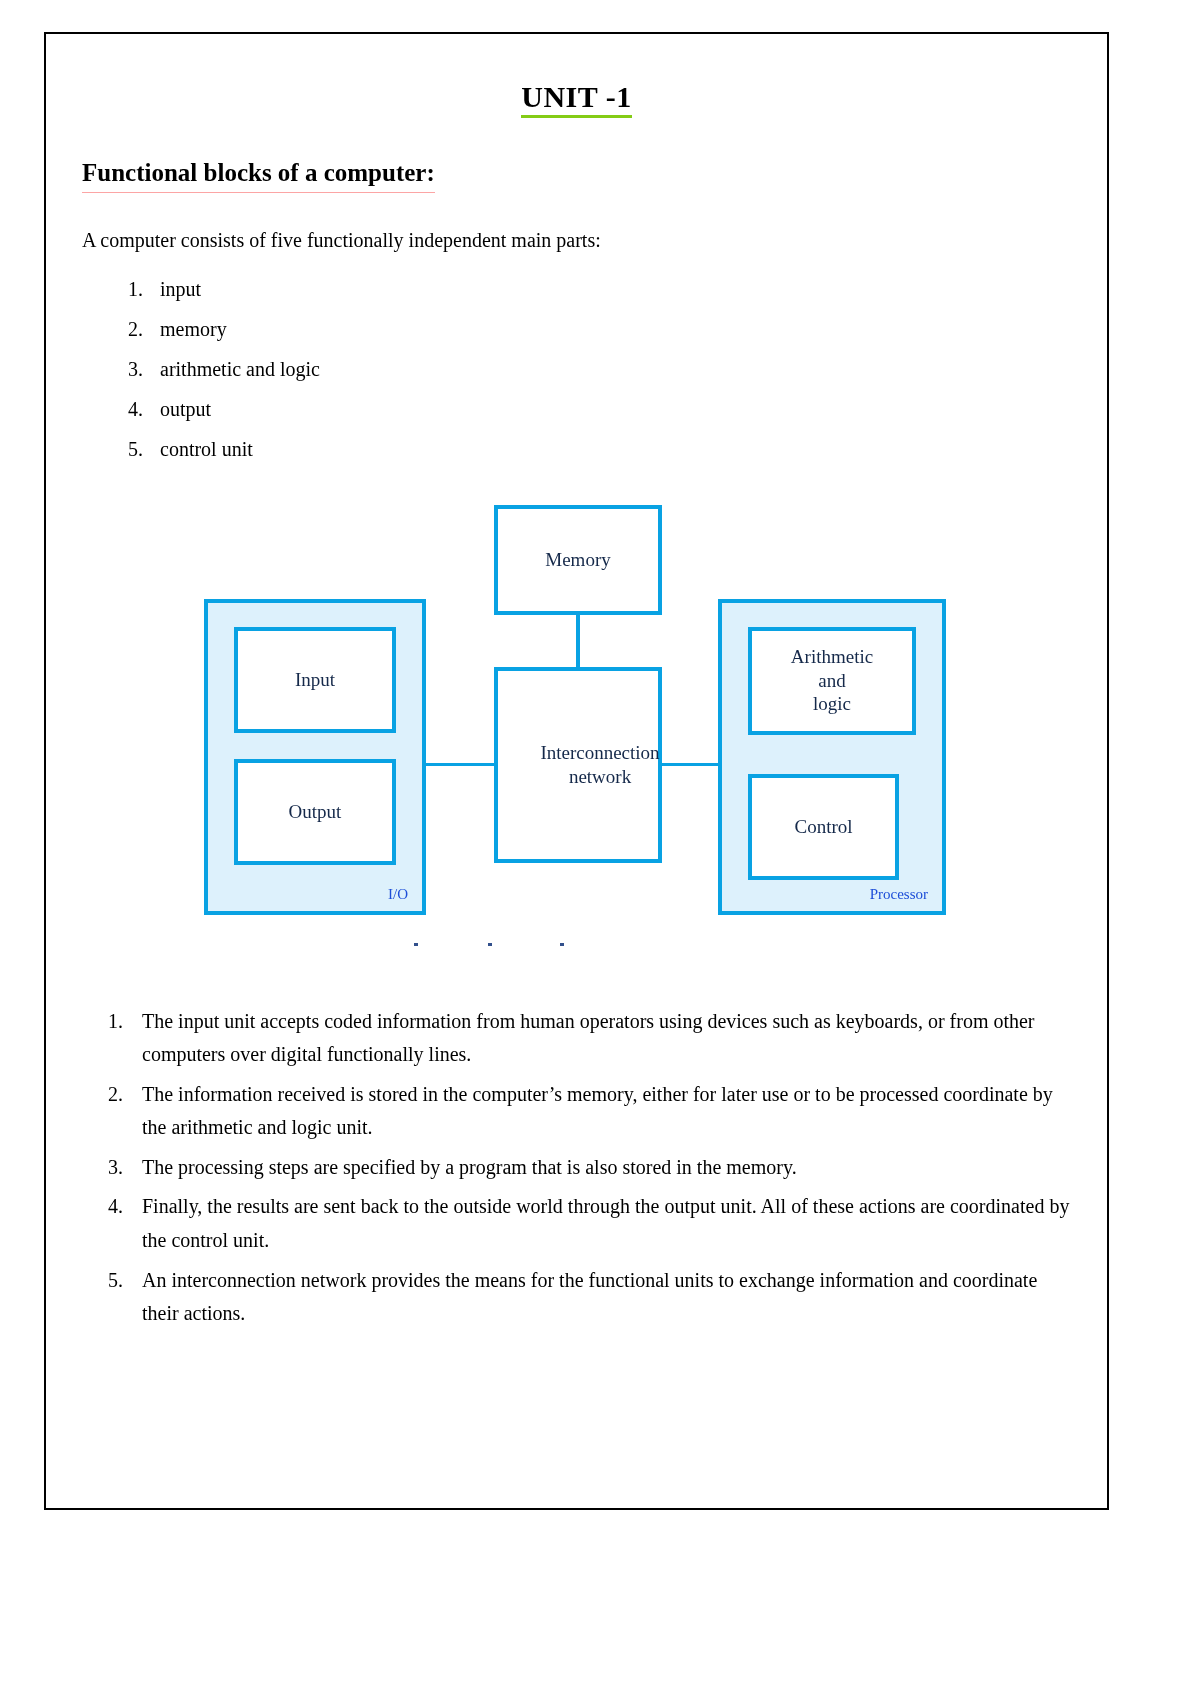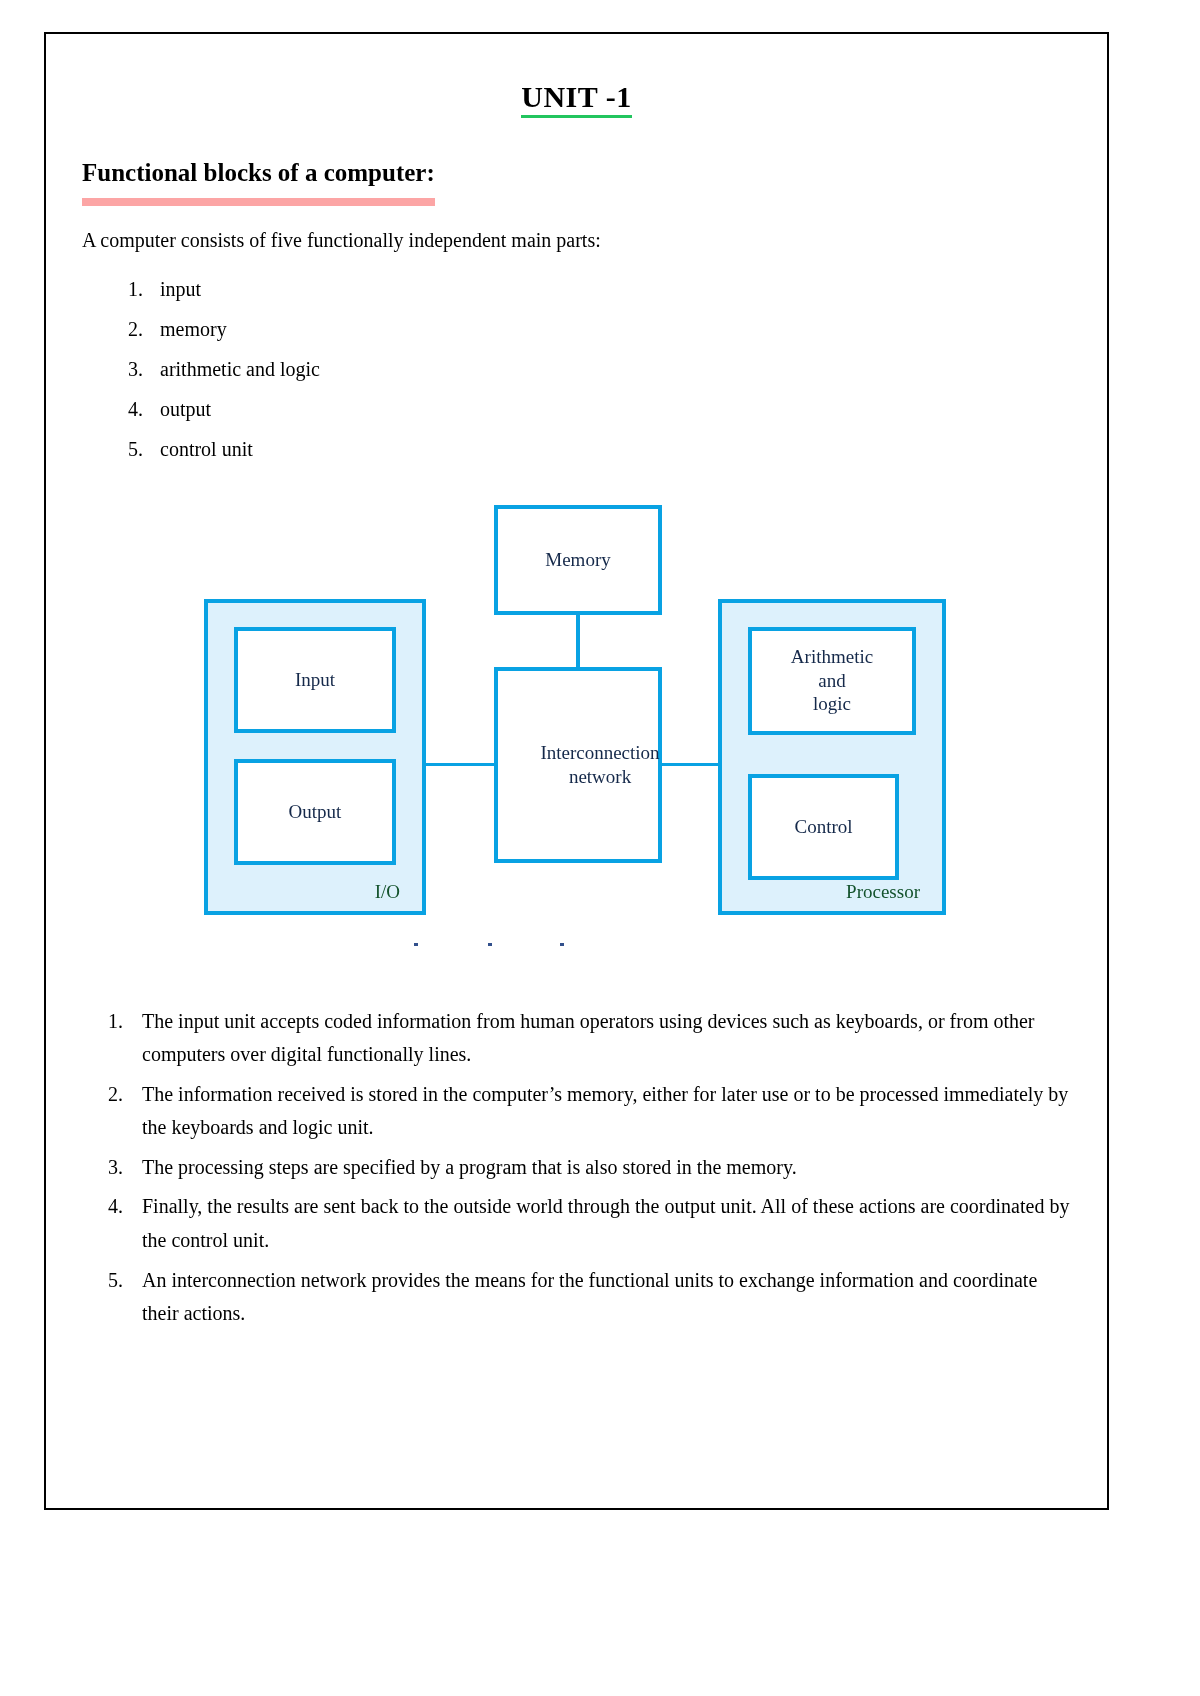--- a/index.html
+++ b/index.html
@@ -37,32 +37,32 @@
   
   .doc-title {
     text-align: center;
     font-size: 30px;
     font-weight: bold;
     letter-spacing: 0.5px;
     margin: 18px 0 0 0;
     line-height: 1.1;
   }
   .doc-title span.u {
-    border-bottom: 3px solid #22c55e;
+    border-bottom: 3px solid #84cc16;
     padding-bottom: 2px;
   }
   .section-heading {
     font-size: 25px;
     font-weight: bold;
     margin: 46px 0 0 0;
     line-height: 1.1;
   }
   .section-heading span.u {
-    border-bottom: 8px solid #fca5a5;
-    padding-bottom: 12px;
+    border-bottom: 1px solid #fca5a5;
+    padding-bottom: 6px;
   }
   .intro-para {
     font-size: 20px;
     margin: 40px 0 0 0;
     line-height: 1.3;
   }
 
   
   ol.simple-list {
     margin: 24px 0 0 0;
@@ -97,24 +97,24 @@
     line-height: 1.25;
   }
   .blue-panel {
     position: absolute;
     box-sizing: border-box;
     border: 4px solid #09A2E3;
     background: #ddf1fc;
   }
   .panel-label {
     position: absolute;
-    right: 22px;
+    right: 14px;
     bottom: 8px;
-    font-size: 19px;
-    color: #14532d;
+    font-size: 15px;
+    color: #1d4ed8;
   }
   .conn {
     position: absolute;
     background: #09A2E3;
   }
   .artifact-dot {
     position: absolute;
     width: 4px;
     height: 3px;
     background: #32508c;
@@ -217,20 +217,20 @@
       </div>
 
       <div class="artifact-dot" style="left:332px; top:438px;"></div>
       <div class="artifact-dot" style="left:406px; top:438px;"></div>
       <div class="artifact-dot" style="left:478px; top:438px;"></div>
     </div>
 
 
     <ol class="detail-list">
       <li>The input unit accepts coded information from human operators using devices such as keyboards, or from other computers over digital functionally lines.</li>
-      <li>The information received is stored in the computer’s memory, either for later use or to be processed immediately by the keyboards and logic unit.</li>
+      <li>The information received is stored in the computer’s memory, either for later use or to be processed coordinate by the arithmetic and logic unit.</li>
       <li>The processing steps are specified by a program that is also stored in the memory.</li>
       <li>Finally, the results are sent back to the outside world through the output unit. All of these actions are coordinated by the control unit.</li>
       <li>An interconnection network provides the means for the functional units to exchange information and coordinate their actions.</li>
     </ol>
 
   </div>
 </div>
 
 </body></html>

